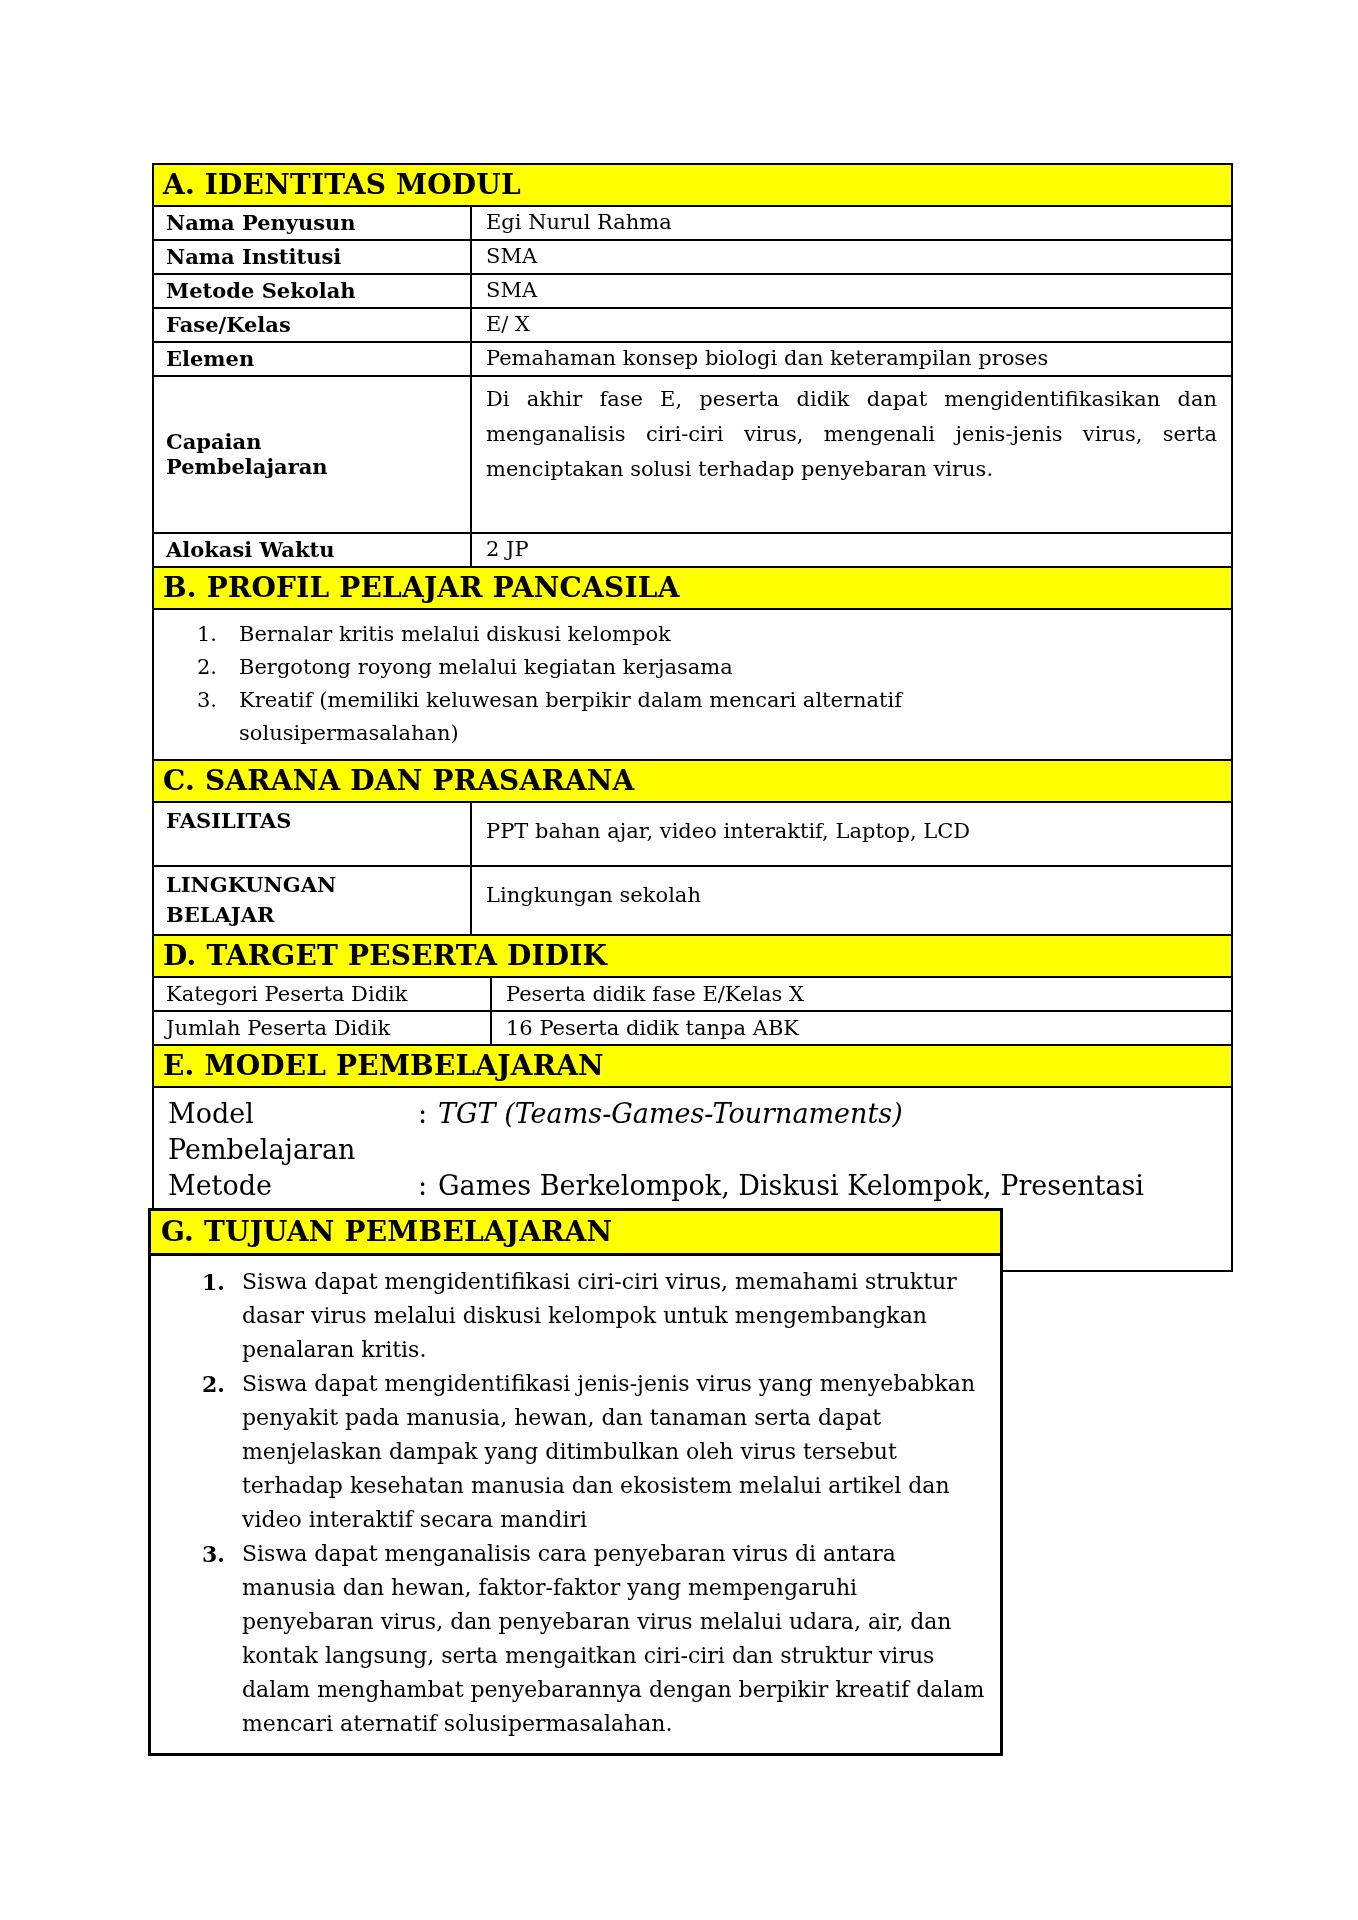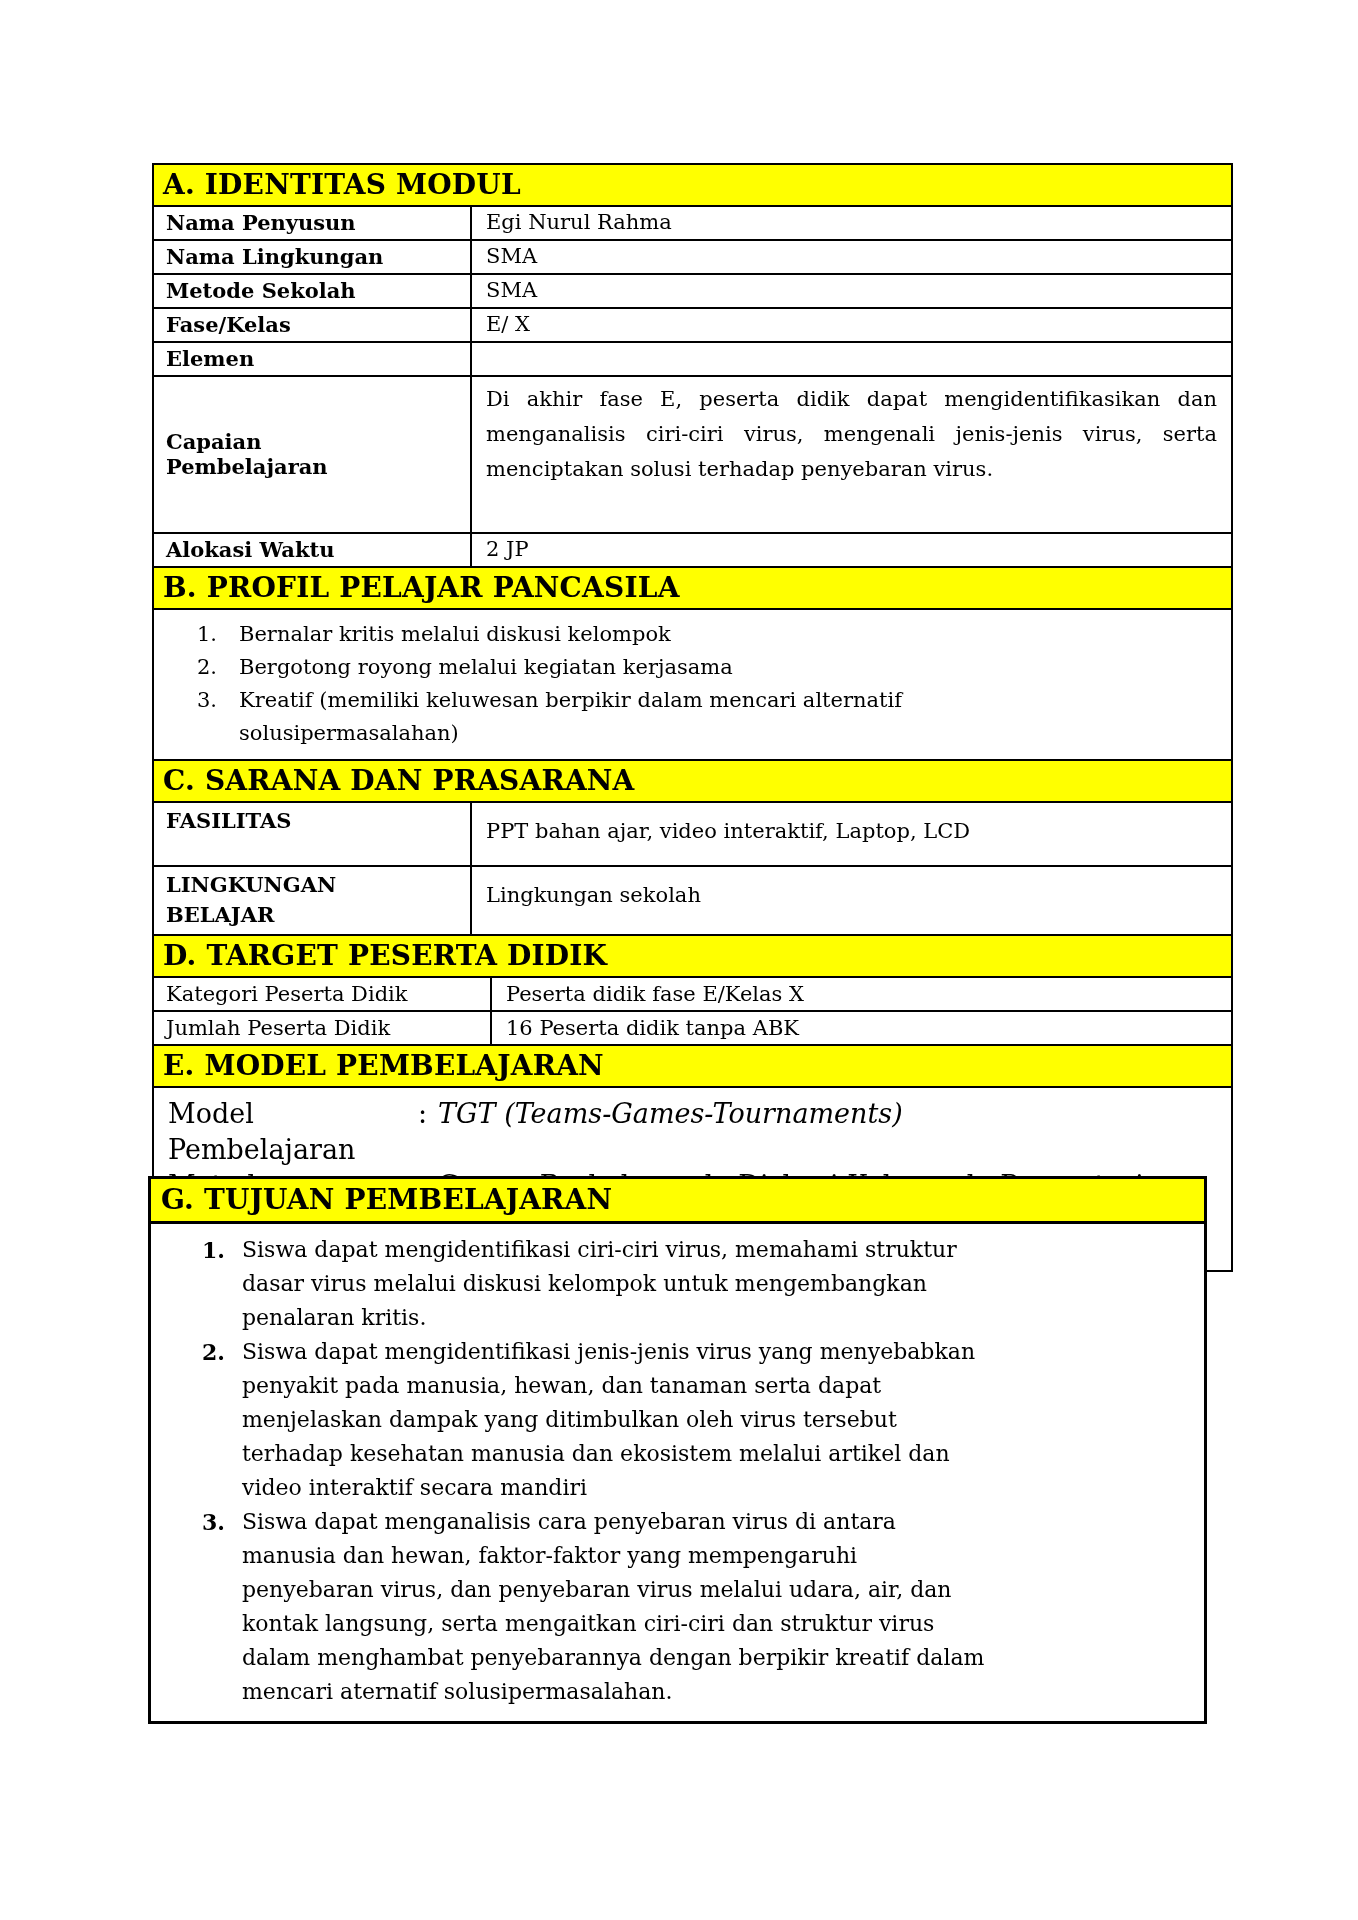--- a/index.html
+++ b/index.html
@@ -5,21 +5,21 @@
   :root{ --yellow:#ffff00; --ink:#000000; }
   *{ box-sizing:border-box; margin:0; padding:0; }
   html,body{ background:#ffffff; }
   body{
     width:1358px; height:1920px; position:relative; overflow:hidden;
     font-family:"DejaVu Serif","Liberation Serif",serif;
     color:var(--ink); -webkit-font-smoothing:antialiased;
   }
   .tbl{ position:absolute; background:#ffffff; border:2px solid var(--ink); }
   .t1{ left:152px; top:163px; width:1081px; }
-  .t2{ left:148px; top:1176px; width:1059px; border-width:3px; min-height:517px; }
+  .t2{ left:148px; top:1208px; width:855px; border-width:3px; min-height:517px; }
 
   .sec-h{
     background:var(--yellow); font-weight:bold; font-size:28px;
     padding:3px 9px 4px 9px; border-bottom:2px solid var(--ink);
     letter-spacing:.2px;
   }
   .t2 .sec-h{ border-bottom:3px solid var(--ink); padding:4px 10px 5px 10px; }
 
   .row{ display:flex; border-bottom:2px solid var(--ink); font-size:21px; }
   .lbl{
@@ -66,33 +66,34 @@
 
 <div class="tbl t1">
 
   <div class="sec-h">A. IDENTITAS MODUL</div>
 
   <div class="row">
     <div class="lbl">Nama Penyusun</div>
     <div class="val">Egi Nurul Rahma</div>
   </div>
   <div class="row">
-    <div class="lbl">Nama Lingkungan</div>
+    <div class="lbl">Nama Institusi</div>
     <div class="val">SMA</div>
   </div>
   <div class="row">
     <div class="lbl">Metode Sekolah</div>
     <div class="val">SMA</div>
   </div>
   <div class="row">
     <div class="lbl">Fase/Kelas</div>
     <div class="val">E/ X</div>
   </div>
   <div class="row">
     <div class="lbl">Elemen</div>
+    <div class="val">Pemahaman konsep biologi dan keterampilan proses</div>
   </div>
   <div class="row row-tall">
     <div class="lbl">
         <span>Capaian Pembelajaran</span>
       </div>
     <div class="val">Di akhir fase E, peserta didik dapat mengidentifikasikan dan menganalisis ciri-ciri virus, mengenali jenis-jenis virus, serta menciptakan solusi terhadap penyebaran virus.</div>
   </div>
   <div class="row">
     <div class="lbl">Alokasi Waktu</div>
     <div class="val">2 JP</div>

